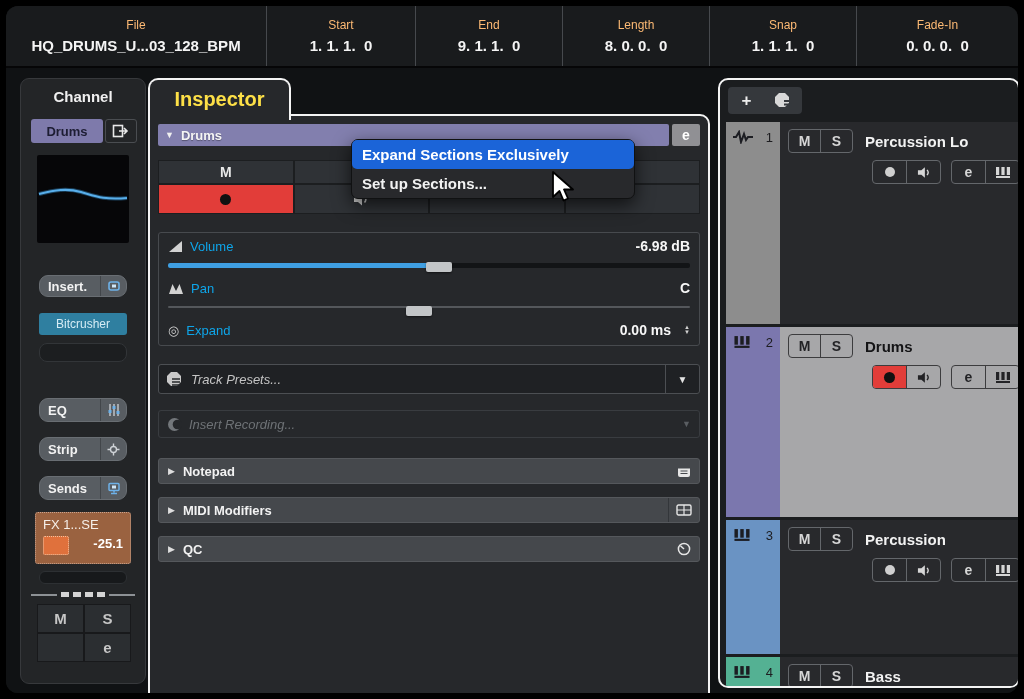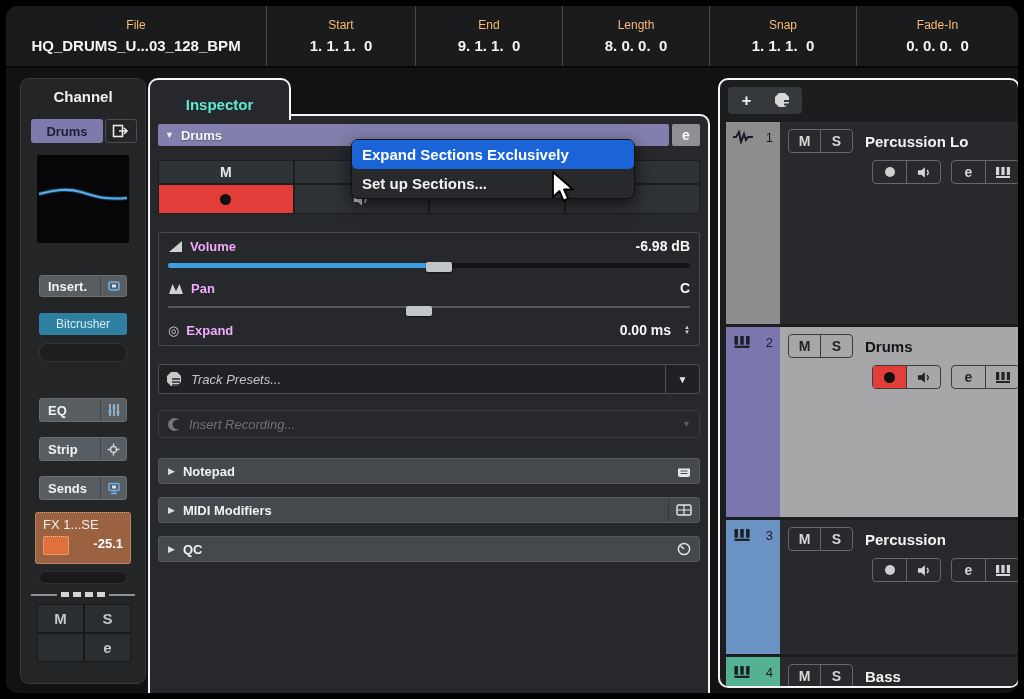--- a/index.html
+++ b/index.html
@@ -16,54 +16,54 @@
 
   .main{position:relative;height:625px;background:#101214;overflow:hidden;}
 
   
   .channel{position:absolute;left:14px;top:10px;width:126px;height:606px;background:#232527;border:1px solid #37393c;border-radius:9px;box-sizing:border-box;}
   .ch-title{text-align:center;margin-top:9px;font-size:15px;font-weight:bold;color:#f0f0f0;}
   .ch-trackrow{display:flex;gap:2px;margin:14px 8px 0 10px;height:24px;}
   .ch-trackbtn{flex:1;border-radius:3px;display:flex;align-items:center;justify-content:center;font-size:13px;font-weight:bold;color:#1d1d33;}
   .ch-exportbtn{width:32px;background:#232527;border:1px solid #4a4d51;border-radius:3px;display:flex;align-items:center;justify-content:center;box-sizing:border-box;}
   .eq-display{margin:12px auto 0 auto;width:92px;height:88px;background:#060608;border-radius:2px;}
-  .segbtn{display:flex;height:22px;margin:12px 18px 0 18px;border-radius:3px;overflow:hidden;background:#585d62;border:1px solid #696e73;box-sizing:border-box;}
+  .segbtn{display:flex;height:22px;margin:12px 18px 0 18px;border-radius:9px;overflow:hidden;background:#585d62;border:1px solid #696e73;box-sizing:border-box;}
   .segbtn .lbl{flex:1;display:flex;align-items:center;padding-left:8px;font-size:13px;font-weight:bold;color:#f2f2f2;}
   .segbtn .ico{width:25px;border-left:1px solid #42464a;display:flex;align-items:center;justify-content:center;}
   .slot-teal{margin:16px 18px 0 18px;height:22px;border-radius:3px;display:flex;align-items:center;justify-content:center;font-size:12px;color:#d6ecf5;}
   .slot-empty{margin:8px 18px 0 18px;height:17px;border-radius:8px;background:#1c1e20;border:1px solid #323538;}
   .fxbox{margin:12px 14px 0 14px;height:52px;border-radius:3px;border:1px dotted #c9a38e;padding:4px 7px;box-sizing:border-box;}
   .fx-name{font-size:13px;color:#f6efe9;}
   .fx-row{display:flex;align-items:flex-start;margin-top:4px;}
   .fx-swatch{width:24px;height:17px;border-radius:2px;border:1px dotted #f0c2a0;}
   .fx-val{margin-left:auto;font-size:13px;font-weight:bold;color:#fff;}
   .slot-pill{margin:7px 18px 0 18px;height:11px;border-radius:6px;background:#17191b;border:1px solid #2d3033;}
   .ch-divider{display:flex;align-items:center;margin:8px 10px 0 10px;gap:4px;}
   .ch-divider .line{flex:1;height:2px;background:#8d9195;}
   .ch-divider .sq{width:8px;height:5px;background:#d4d4d4;}
   .mse-grid{display:grid;grid-template-columns:1fr 1fr;margin:7px 14px 0 16px;}
   .mse-cell{height:27px;background:#2b2e31;border:1px solid #18191b;display:flex;align-items:center;justify-content:center;font-size:15px;font-weight:bold;color:#c6c6c6;}
 
   
-  .insp-tab{position:absolute;left:142px;top:10px;width:143px;height:42px;background:#26282b;border:2px solid #f4f4f4;border-bottom:none;border-radius:10px 10px 0 0;display:flex;align-items:flex-start;justify-content:center;padding-top:16px;box-sizing:border-box;font-size:15px;font-weight:bold;color:#5eead4;z-index:3;}
+  .insp-tab{position:absolute;left:142px;top:10px;width:143px;height:42px;background:#26282b;border:2px solid #f4f4f4;border-bottom:none;border-radius:10px 10px 0 0;display:flex;align-items:flex-start;justify-content:center;padding-top:8px;box-sizing:border-box;font-size:20px;font-weight:bold;color:#fde047;z-index:3;}
   .inspector{position:absolute;left:142px;top:46px;width:562px;height:600px;background:#26282b;border:2px solid #f4f4f4;border-radius:0 10px 10px 10px;box-sizing:border-box;z-index:2;padding:8px 8px;}
   .insp-headrow{display:flex;gap:3px;height:22px;}
   .insp-headbar{flex:1;border-radius:2px;display:flex;align-items:center;padding:0 7px;gap:7px;}
   .insp-headbar .arr{font-size:9px;color:#f0f0f0;}
   .insp-headbar .ttl{font-size:13px;font-weight:bold;color:#f5f5f5;text-shadow:0 1px 1px rgba(0,0,0,.35);}
   .insp-ebtn{width:28px;border-radius:2px;background:#909094;display:flex;align-items:center;justify-content:center;font-size:14px;font-weight:bold;color:#fff;}
   .ms-table{display:grid;grid-template-columns:repeat(4,1fr);margin-top:14px;}
   .ms-cell{border:1px solid #1c1e20;background:#2f3236;display:flex;align-items:center;justify-content:center;}
   .ms-cell.r1{height:22px;font-size:14px;font-weight:bold;color:#e9e9e9;}
   .ms-cell.r2{height:28px;}
   .rec-dot{width:11px;height:11px;border-radius:50%;background:#111;}
   .gray-dot{width:10px;height:10px;border-radius:50%;background:#cfcfcf;}
   .vpd-box{margin-top:18px;border:1px solid #474a4e;border-radius:3px;padding-bottom:2px;}
   .vpd-row{display:flex;align-items:center;height:26px;padding:0 9px;gap:7px;}
-  .vpd-lbl{font-size:13px;color:#f0abfc;font-weight:bold;}
+  .vpd-lbl{font-size:13px;color:#0ea5e9;}
   .vpd-val{margin-left:auto;font-size:14px;font-weight:bold;color:#f7f7f7;}
   .slider{position:relative;height:12px;margin:0 9px 4px 9px;}
   .slider .track{position:absolute;left:0;right:0;top:4px;height:5px;background:#121416;border-radius:2px;}
   .slider.thin .track{top:5px;height:2px;background:#54575b;}
   .slider .fill{position:absolute;left:0;top:4px;height:5px;border-radius:2px;}
   .slider.thin .fill{background:transparent;}
   .slider .handle{position:absolute;right:-13px;top:-1px;width:26px;height:10px;background:#c2c5c7;border-radius:2px;box-shadow:0 1px 2px rgba(0,0,0,.5);}
   .slider.thin .handle{top:1px;}
   .spinner{display:flex;flex-direction:column;margin-left:6px;font-size:6px;line-height:5px;color:#d2d2d2;}
   .presets-row{margin-top:18px;height:30px;border:1px solid #4c4f53;border-radius:3px;background:#1f2124;display:flex;align-items:center;box-sizing:border-box;}

